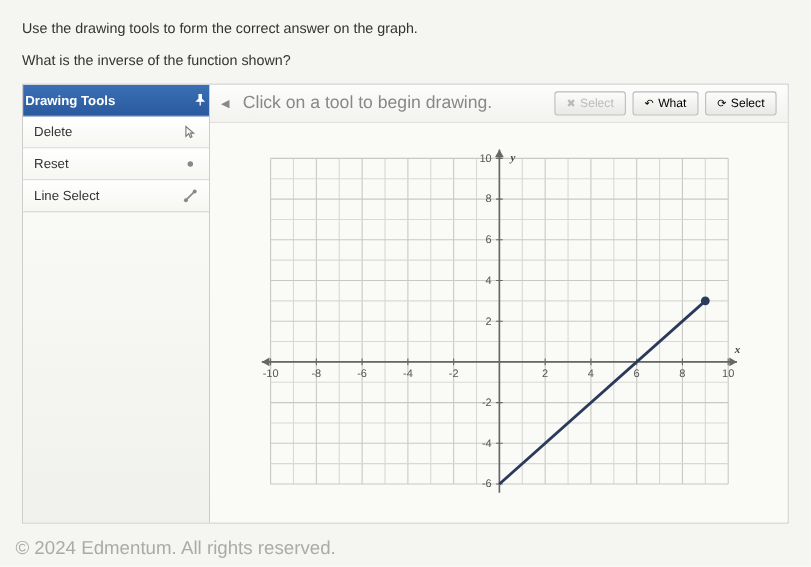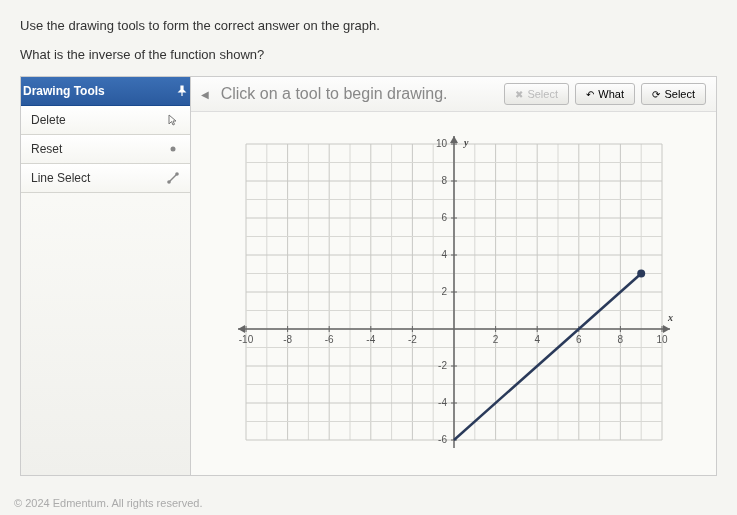--- a/index.html
+++ b/index.html
@@ -23,21 +23,21 @@
 .graph-area { flex: 1; padding: 10px 20px; background: #fafaf7; display: flex; align-items: flex-start; justify-content: center; }
 svg { display: block; }
 .grid-line { stroke: #d8d8d4; stroke-width: 1; }
 .grid-line-major { stroke: #c8c8c4; stroke-width: 1; }
 .axis { stroke: #666; stroke-width: 1.5; }
 .tick { stroke: #666; stroke-width: 1; }
 .tick-label { font-size: 10px; fill: #555; font-family: Arial; }
 .axis-label { font-size: 10px; fill: #444; font-weight: bold; font-style: italic; font-family: 'Times New Roman', serif; }
 .data-line { stroke: #2a3a5a; stroke-width: 2.5; }
 .data-point { fill: #2a3a5a; }
-.footer { position: absolute; bottom: 6px; left: 14px; font-size: 11px; color: #aaa; }
+.footer { position: absolute; bottom: 6px; left: 14px; font-size: 17px; color: #aaa; }
 </style>
 </head>
 <body>
 
 <div class="container">
   <div class="instruction">Use the drawing tools to form the correct answer on the graph.</div>
   <div class="question">What is the inverse of the function shown?</div>
 
   <div class="workspace">
     <div class="sidebar">

